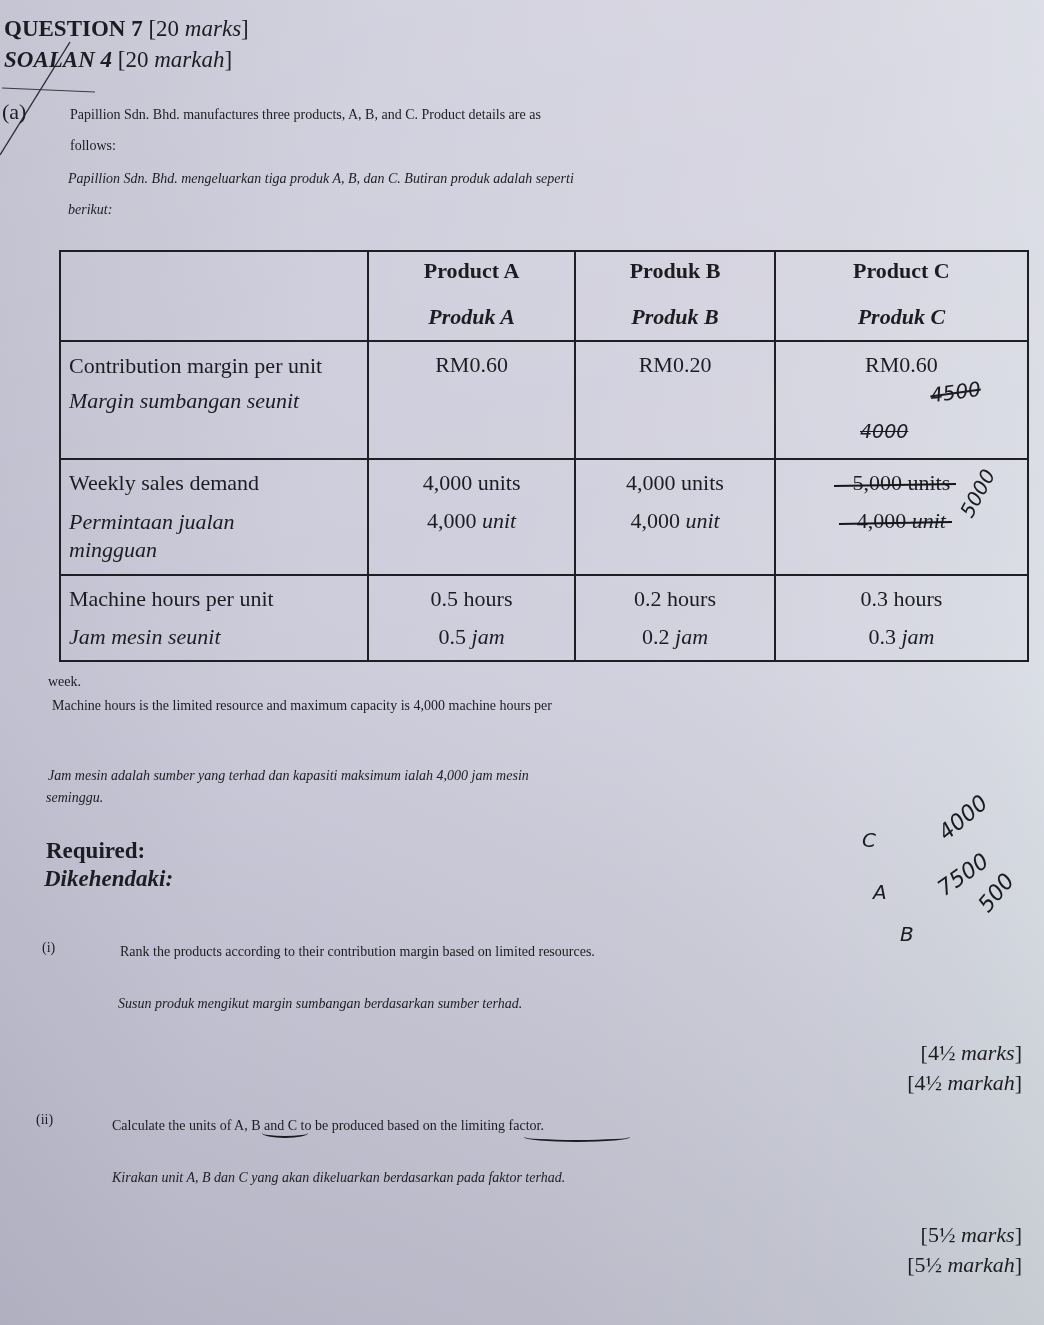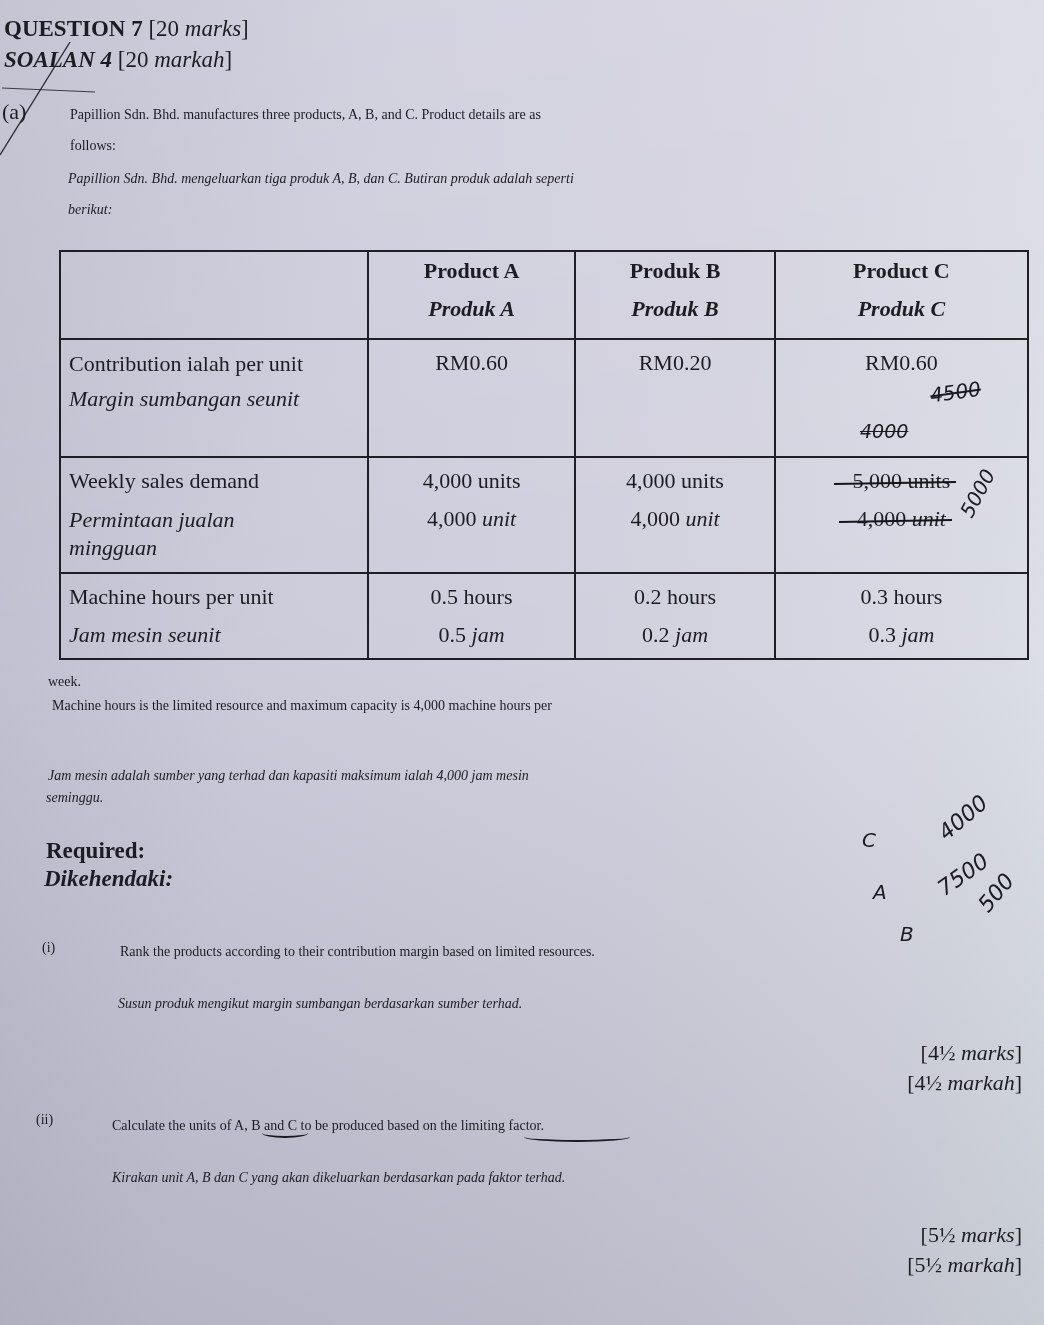--- a/index.html
+++ b/index.html
@@ -23,21 +23,21 @@
   .label-a { left: 2px; top: 99px; font-size: 22px; }
 
   table.details {
     position: absolute; left: 59px; top: 250px; width: 970px;
     border-collapse: collapse; font-size: 22px;
   }
   table.details td, table.details th {
     border: 2px solid #1e1e24; vertical-align: top; padding: 10px 8px;
   }
   table.details th { font-weight: bold; text-align: center; padding-top: 6px; height: 88px; }
-  table.details th .line2 { display: block; margin-top: 12px; }
+  table.details th .line2 { display: block; margin-top: 20px; }
   table.details td.val { text-align: center; }
   table.details td .line2 { display: block; margin-top: 12px; }
   .row-cm td { height: 118px; }
   .row-ws td { height: 115px; }
   .row-mh td { height: 68px; }
   .struck { position: relative; display: inline-block; }
   .struck::after {
     content: ""; position: absolute; left: -18px; right: -6px; top: 55%;
     border-top: 2px solid #15151a; transform: rotate(-1deg);
   }
@@ -93,21 +93,21 @@
         <span>Produk B</span>
         <span class="line2 it">Produk B</span>
       </th>
       <th>
         <span>Product C</span>
         <span class="line2 it">Produk C</span>
       </th>
     </tr>
     <tr class="row-cm">
       <td>
-        <span style="display:block;width:260px;white-space:normal;line-height:28px;">Contribution ialah per unit</span>
+        <span style="display:block;width:260px;white-space:normal;line-height:28px;">Contribution margin per unit</span>
         <span class="line2 it" style="margin-top:8px;">Margin sumbangan seunit</span>
       </td>
       <td class="val">RM0.60</td>
       <td class="val">RM0.20</td>
       <td class="val">RM0.60</td>
     </tr>
     <tr class="row-ws">
       <td>
         <span>Weekly sales demand</span>
         <span class="line2 it" style="white-space:normal;width:210px;line-height:28px;">Permintaan jualan mingguan</span>

